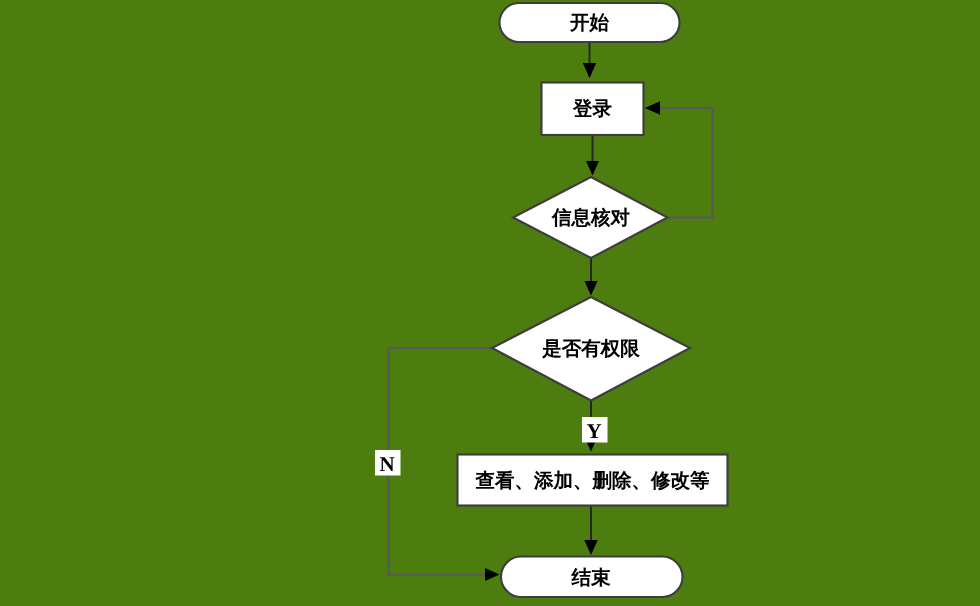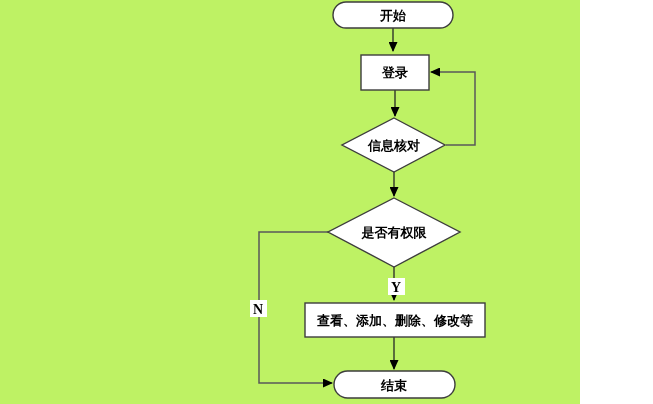--- a/index.html
+++ b/index.html
@@ -2,23 +2,23 @@
 <html><head>
 <meta charset="utf-8">
 <style>
   html, body {
     margin: 0;
     padding: 0;
     background: #ffffff;
   }
   .canvas {
     position: relative;
-    width: 580px;
+    width: 653px;
     height: 404px;
-    background: #bef264;
+    background: #4d7c0f;
     overflow: hidden;
     font-family: "DejaVu Sans", sans-serif;
   }
   svg { display: block; }
   text.cn {
     font-family: "DejaVu Sans", sans-serif;
     font-weight: 700;
     font-size: 13px;
     fill: #000000;
   }

